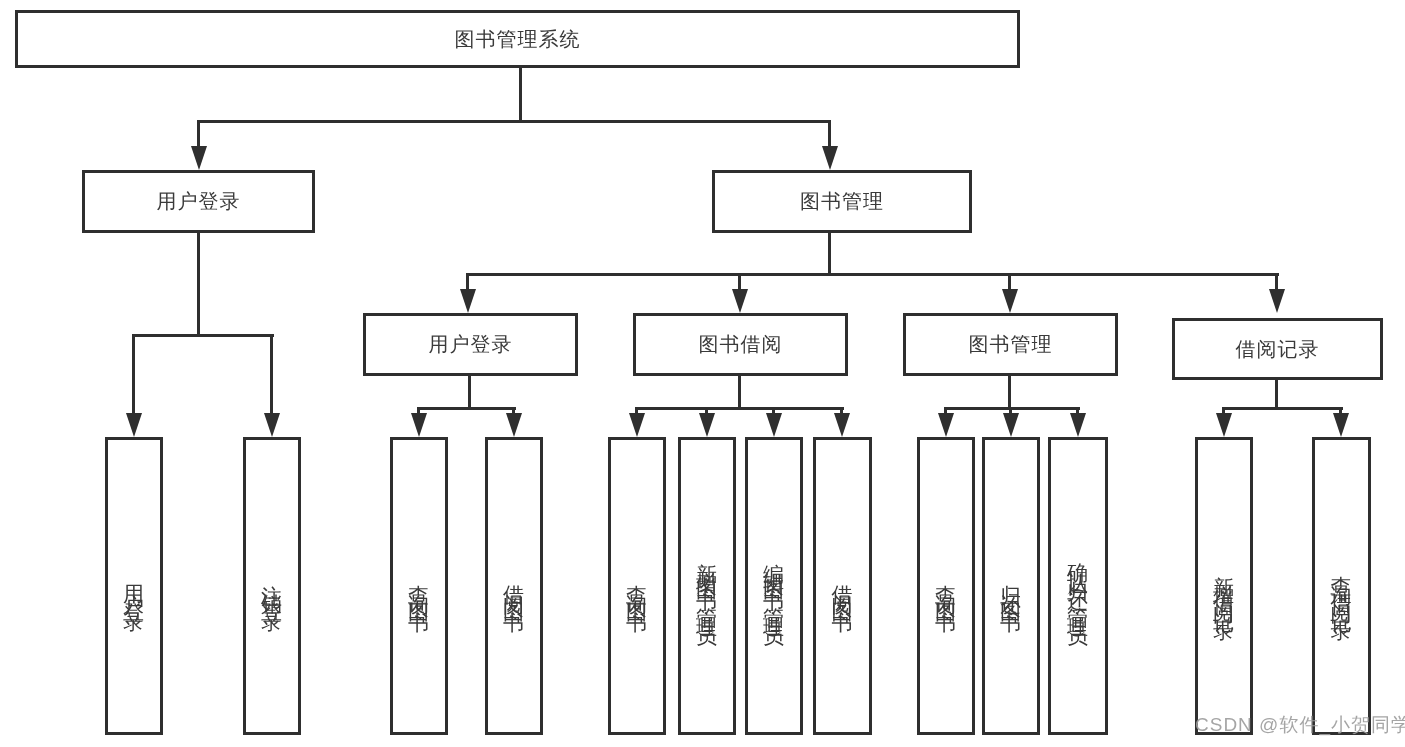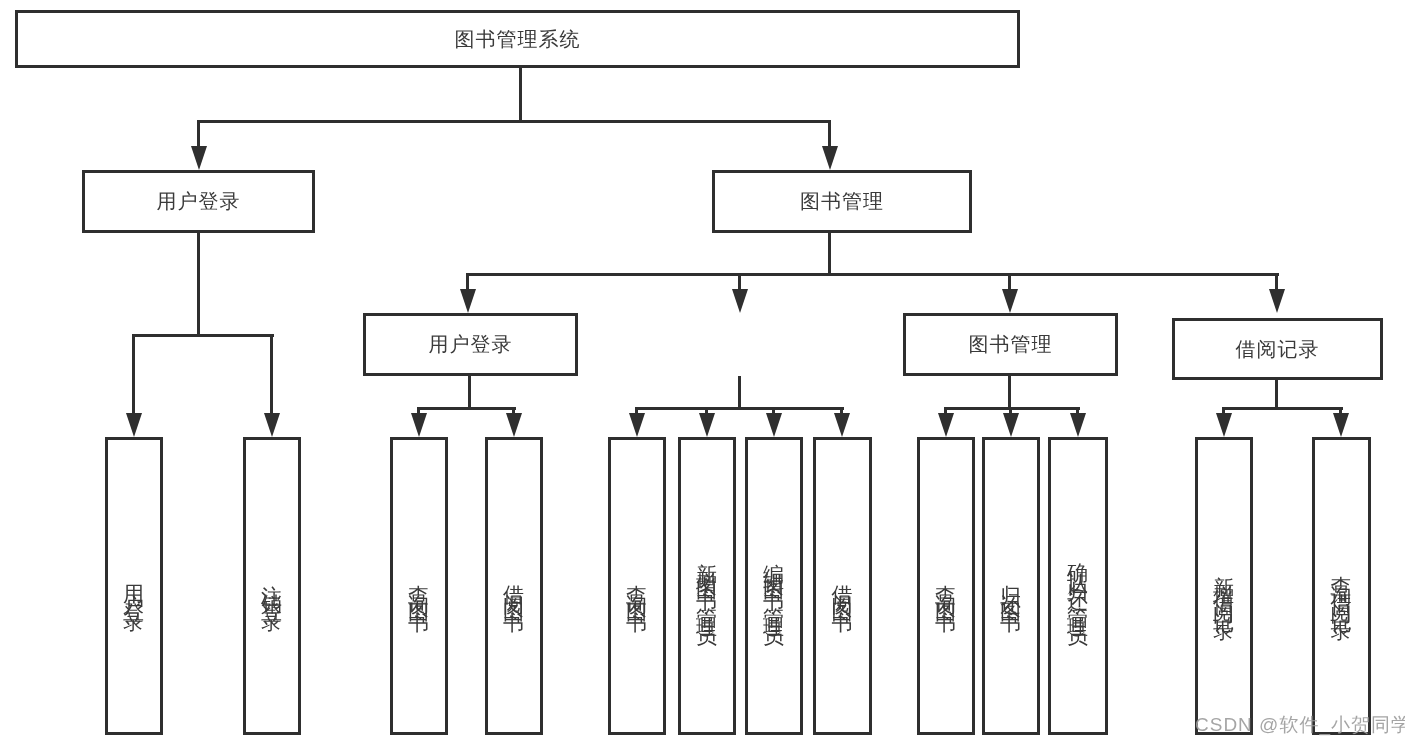--- a/index.html
+++ b/index.html
@@ -62,20 +62,21 @@
   <div class="ln" style="left:466px;top:273px;width:3px;height:18px"></div>
   <div class="ar" style="left:460px;top:289px"></div>
   <div class="ln" style="left:738px;top:273px;width:3px;height:18px"></div>
   <div class="ar" style="left:732px;top:289px"></div>
   <div class="ln" style="left:1008px;top:273px;width:3px;height:18px"></div>
   <div class="ar" style="left:1002px;top:289px"></div>
   <div class="ln" style="left:1275px;top:273px;width:3px;height:18px"></div>
   <div class="ar" style="left:1269px;top:289px"></div>
 
   <div class="box h" style="left:363px;top:313px;width:215px;height:63px">用户登录</div>
+  <div class="box h" style="left:633px;top:313px;width:215px;height:63px">图书借阅</div>
   <div class="box h" style="left:903px;top:313px;width:215px;height:63px">图书管理</div>
   <div class="box h" style="left:1172px;top:318px;width:211px;height:62px">借阅记录</div>
 
   <div class="ln" style="left:468px;top:376px;width:3px;height:34px"></div>
   <div class="ln" style="left:417px;top:407px;width:99px;height:3px"></div>
   <div class="ln" style="left:417px;top:407px;width:3px;height:10px"></div>
   <div class="ar" style="left:411px;top:413px"></div>
   <div class="ln" style="left:512px;top:407px;width:3px;height:10px"></div>
   <div class="ar" style="left:506px;top:413px"></div>
 

